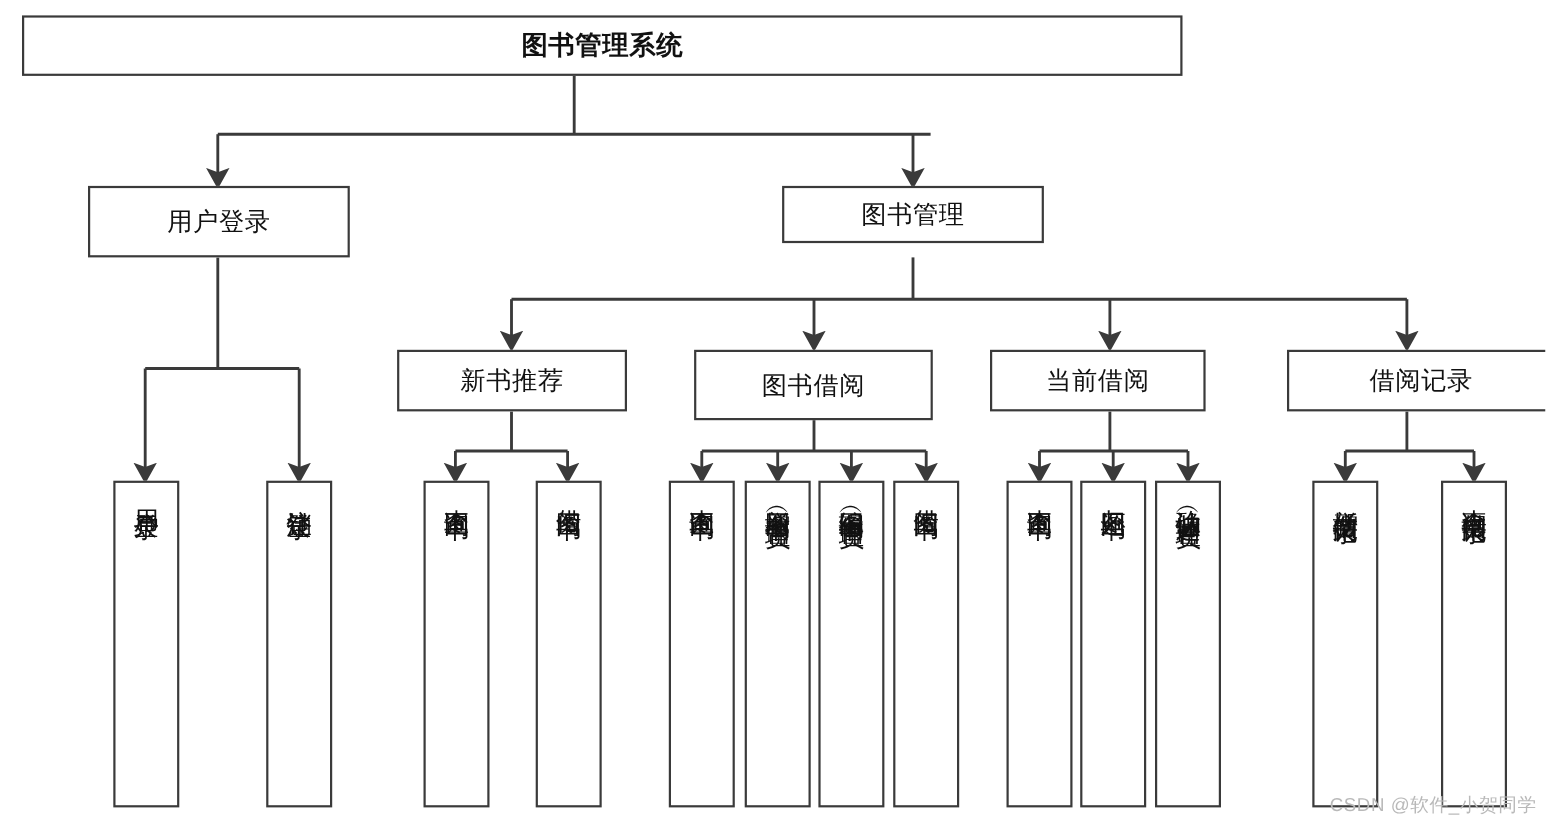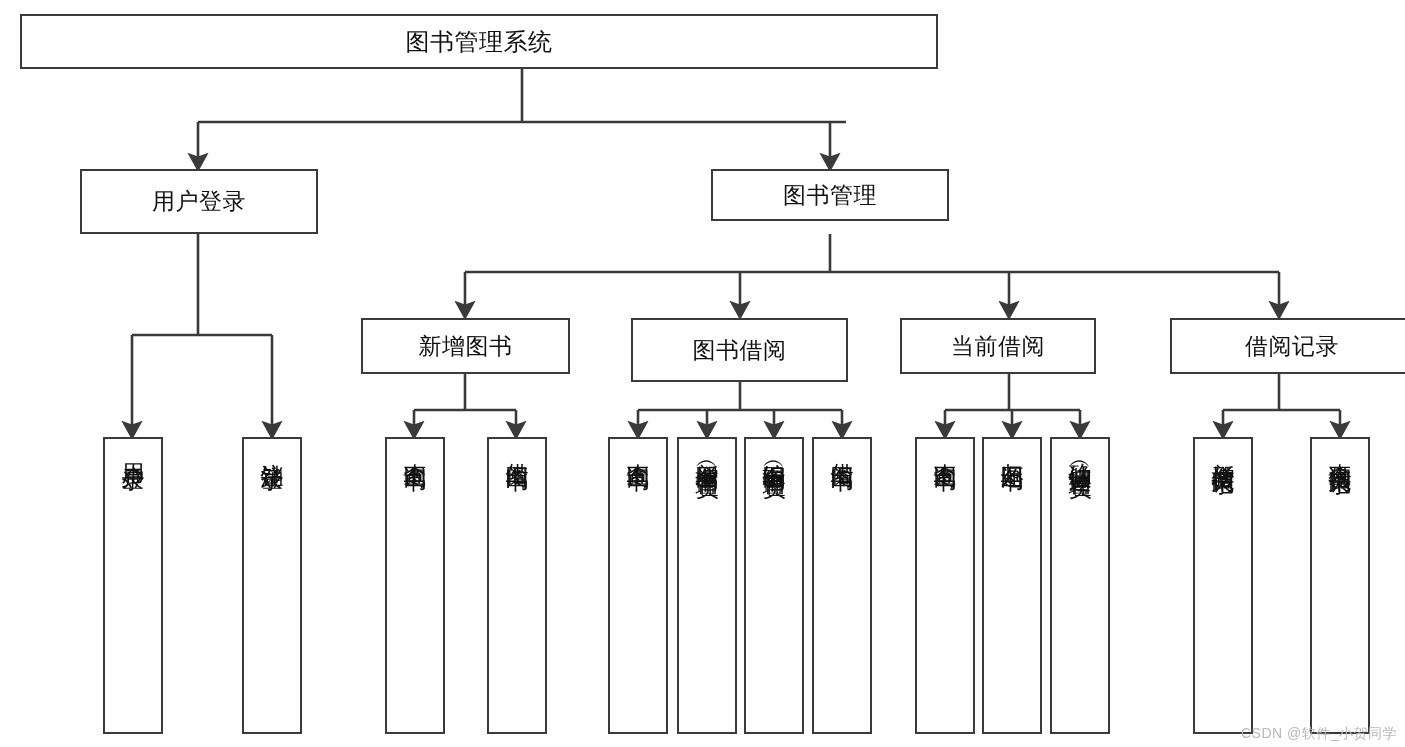--- a/index.html
+++ b/index.html
@@ -59,21 +59,21 @@
     line-height: 1.18;
     letter-spacing: 2px;
     white-space: nowrap;
   }
   .node.root .label { font-size: 24px; }
 
   #watermark {
     position: absolute;
     right: 8px;
     bottom: 4px;
-    font-size: 14px;
+    font-size: 17px;
     color: #b9b9b9;
     letter-spacing: 0.5px;
     z-index: 3;
     white-space: nowrap;
   }
 </style>
 </head>
 <body>
 
 <div id="diagram-root">
@@ -121,33 +121,33 @@
       <path d="M1012,410 L1012,430" marker-end="url(#arrow)"></path>
       <path d="M1080,410 L1080,430" marker-end="url(#arrow)"></path>
 
       <path d="M1279,374 L1279,410"></path>
       <path d="M1223,410 L1340,410"></path>
       <path d="M1223,410 L1223,430" marker-end="url(#arrow)"></path>
       <path d="M1340,410 L1340,430" marker-end="url(#arrow)"></path>
     </g>
   </svg>
 
-  <div class="node horizontal root" style="left:20px; top:14px; width:918px; height:55px;">
+  <div class="node horizontal root" style="left:20px; top:14px; width:1055px; height:55px;font-weight:bold;">
     <span class="label">图书管理系统</span>
   </div>
 
   <div class="node horizontal" style="left:80px; top:169px; width:238px; height:65px;">
     <span class="label">用户登录</span>
   </div>
   <div class="node horizontal" style="left:711px; top:169px; width:238px; height:52px;">
     <span class="label">图书管理</span>
   </div>
 
   <div class="node horizontal" style="left:361px; top:318px; width:209px; height:56px;">
-    <span class="label">新增图书</span>
+    <span class="label">新书推荐</span>
   </div>
   <div class="node horizontal" style="left:631px; top:318px; width:217px; height:64px;">
     <span class="label">图书借阅</span>
   </div>
   <div class="node horizontal" style="left:900px; top:318px; width:196px; height:56px;">
     <span class="label">当前借阅</span>
   </div>
   <div class="node horizontal" style="left:1170px; top:318px; width:244px; height:56px;">
     <span class="label">借阅记录</span>
   </div>

